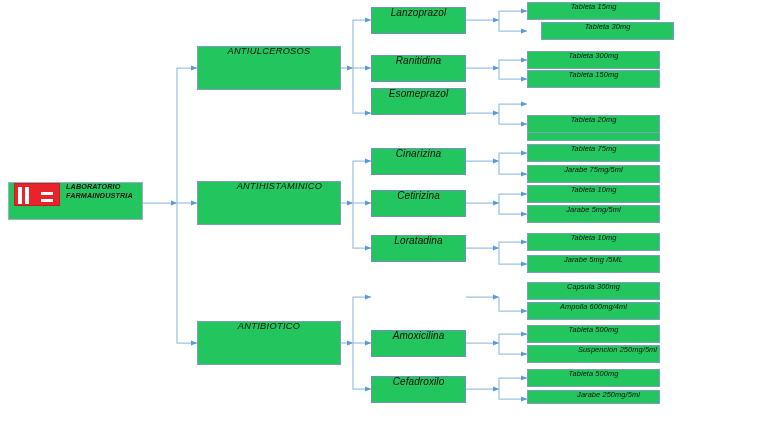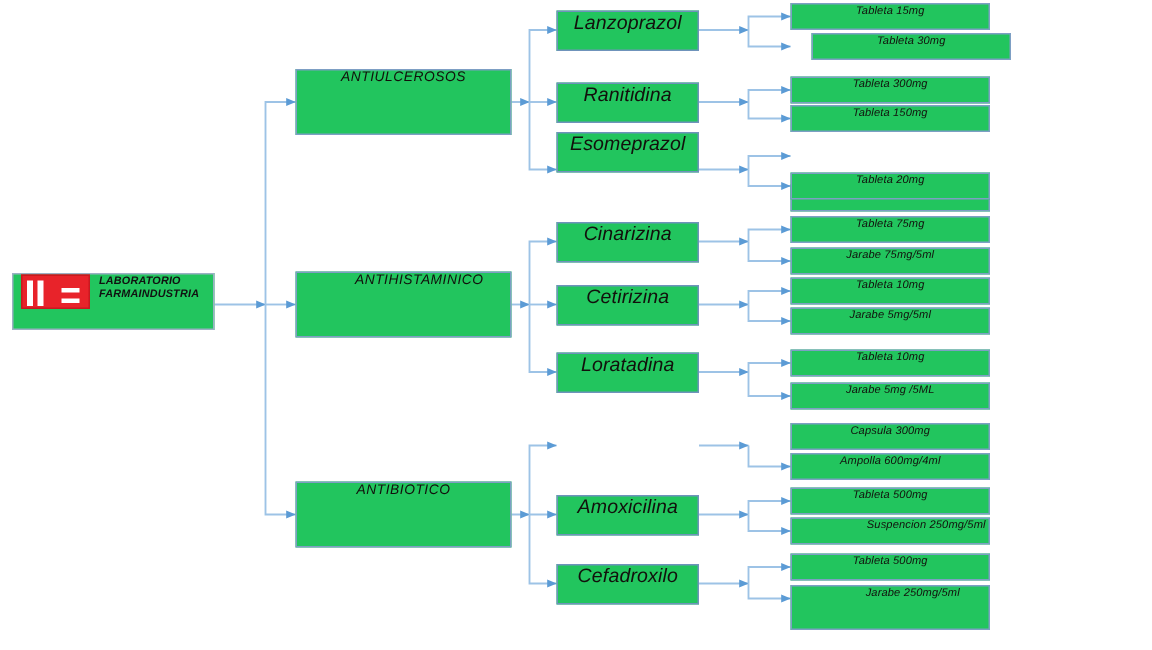--- a/index.html
+++ b/index.html
@@ -98,21 +98,21 @@
   .node-cat {
     border: 1px solid #7d9fc4;
     font-size: 9.2px;
     letter-spacing: 0.35px;
     font-weight: normal;
   }
 
   
   .node-drug {
     border: 1px solid #6f93bb;
-    font-size: 13px;
+    font-size: 10px;
     letter-spacing: 0.1px;
   }
 
   
   .node-leaf {
     border: 1px solid #7d9fc4;
     font-size: 7.4px;
     letter-spacing: 0.1px;
   }
 </style>
@@ -275,17 +275,17 @@
   </div>
   <div class="node node-leaf" style="left:527px; top:325px; width:133px; height:18px;">
     <span>Tableta 500mg</span>
   </div>
   <div class="node node-leaf" style="left:527px; top:345px; width:133px; height:18px;padding-left:48px;">
     <span>Suspencion 250mg/5ml</span>
   </div>
   <div class="node node-leaf" style="left:527px; top:369px; width:133px; height:18px;">
     <span>Tableta 500mg</span>
   </div>
-  <div class="node node-leaf" style="left:527px; top:390px; width:133px; height:30px;padding-left:30px;">
+  <div class="node node-leaf" style="left:527px; top:390px; width:133px; height:14px;padding-left:30px;">
     <span>Jarabe  250mg/5ml</span>
   </div>
 
 </div>
 
 </body></html>

